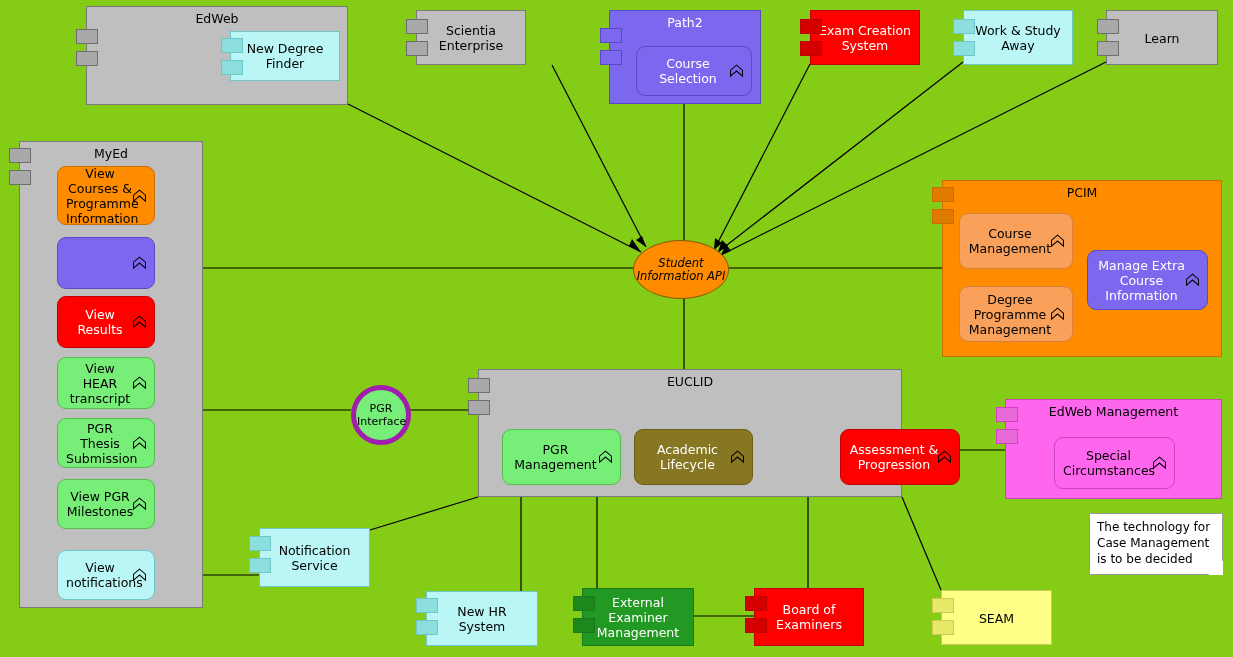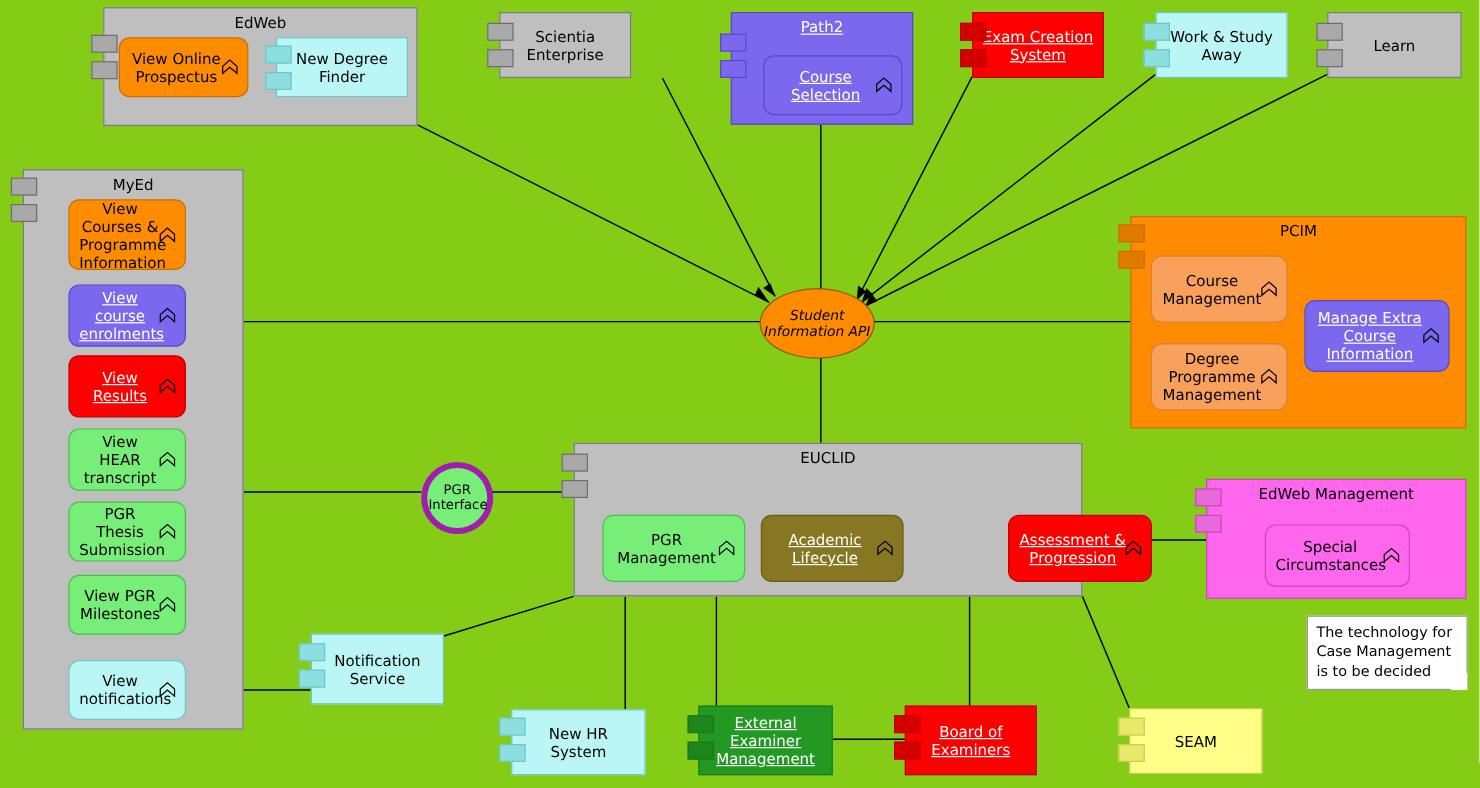--- a/index.html
+++ b/index.html
@@ -25,21 +25,21 @@
   .ellipse{position:absolute;border:1px solid #8a5a00;border-radius:50%;}
   .circle{position:absolute;border:5px solid #a21caf;border-radius:50%;}
 
   
   .note{position:absolute;box-sizing:border-box;background:#ffffff;border:1px solid #9a9a9a;font-size:12px;line-height:16px;padding:5px 7px;color:#000;}
   .note .fold{position:absolute;right:-1px;bottom:-1px;width:14px;height:14px;background:#fff;border-left:1px solid #9a9a9a;border-top:1px solid #9a9a9a;transform:rotate(0deg);clip-path:polygon(100% 0,0 100%,100% 100%);}
 
   svg.links{position:absolute;left:0;top:0;width:1233px;height:657px;pointer-events:none;}
   svg.links line, svg.links path{stroke:#000;stroke-width:1.2;fill:none;}
 
-  .white{color:#ffffff;text-decoration:underline;}
+  .white{color:#ffffff;}
 </style>
 </head>
 <body>
 
 <div id="canvas">
 
   <svg class="links" viewBox="0 0 1233 657">
 
     <line x1="348" y1="104" x2="641" y2="252"></line>
     <polygon points="641,252 629,246 632,239" fill="#000"></polygon>
@@ -83,26 +83,20 @@
 
     <line x1="902" y1="497" x2="941" y2="590"></line>
   </svg>
 
   <div class="node" style="left:86px;top:6px;width:262px;height:99px;background:#bfbfbf;">
     <div class="grouptitle">EdWeb</div>
   </div>
   <div class="port" style="left:76px;top:29px;background:#a9a9a9;"></div>
   <div class="port" style="left:76px;top:51px;background:#a9a9a9;"></div>
 
-  <div class="fn" style="left:99px;top:31px;width:108px;height:50px;background:#ff8c00;border-color:#c96f00;">
-    <div class="centertxt">View Online Prospectus</div>
-    <svg class="chev" viewBox="0 0 20 20">
-        <path d="M3 16 V9 L10 3 L17 9 V16 L10 10 Z" fill="none" stroke="#000" stroke-width="1.2"></path>
-      </svg>
-  </div>
 
   <div class="node" style="left:230px;top:31px;width:110px;height:50px;background:#bbf6f6;border-color:#6fc6c6;">
     <div class="centertxt">New Degree Finder</div>
   </div>
   <div class="port" style="left:221px;top:38px;background:#8ddede;border-color:#6fc6c6;"></div>
   <div class="port" style="left:221px;top:60px;background:#8ddede;border-color:#6fc6c6;"></div>
 
   <div class="node" style="left:416px;top:10px;width:110px;height:55px;background:#bfbfbf;">
     <div class="centertxt">Scientia Enterprise</div>
   </div>
@@ -147,21 +141,20 @@
   <div class="port" style="left:9px;top:170px;background:#a9a9a9;"></div>
 
   <div class="fn" style="left:57px;top:166px;width:98px;height:59px;background:#ff8c00;border-color:#c96f00;">
     <div class="centertxt">View Courses &amp; Programme Information</div>
     <svg class="chev" viewBox="0 0 20 20">
         <path d="M3 16 V9 L10 3 L17 9 V16 L10 10 Z" fill="none" stroke="#000" stroke-width="1.2"></path>
       </svg>
   </div>
 
   <div class="fn" style="left:57px;top:237px;width:98px;height:52px;background:#7b68ee;border-color:#5a48c8;">
-    <div class="centertxt white">View course enrolments</div>
     <svg class="chev" viewBox="0 0 20 20">
         <path d="M3 16 V9 L10 3 L17 9 V16 L10 10 Z" fill="none" stroke="#000" stroke-width="1.2"></path>
       </svg>
   </div>
 
   <div class="fn" style="left:57px;top:296px;width:98px;height:52px;background:#ff0000;border-color:#c00000;">
     <div class="centertxt white">View Results</div>
     <svg class="chev" viewBox="0 0 20 20">
         <path d="M3 16 V9 L10 3 L17 9 V16 L10 10 Z" fill="none" stroke="#000" stroke-width="1.2"></path>
       </svg>

